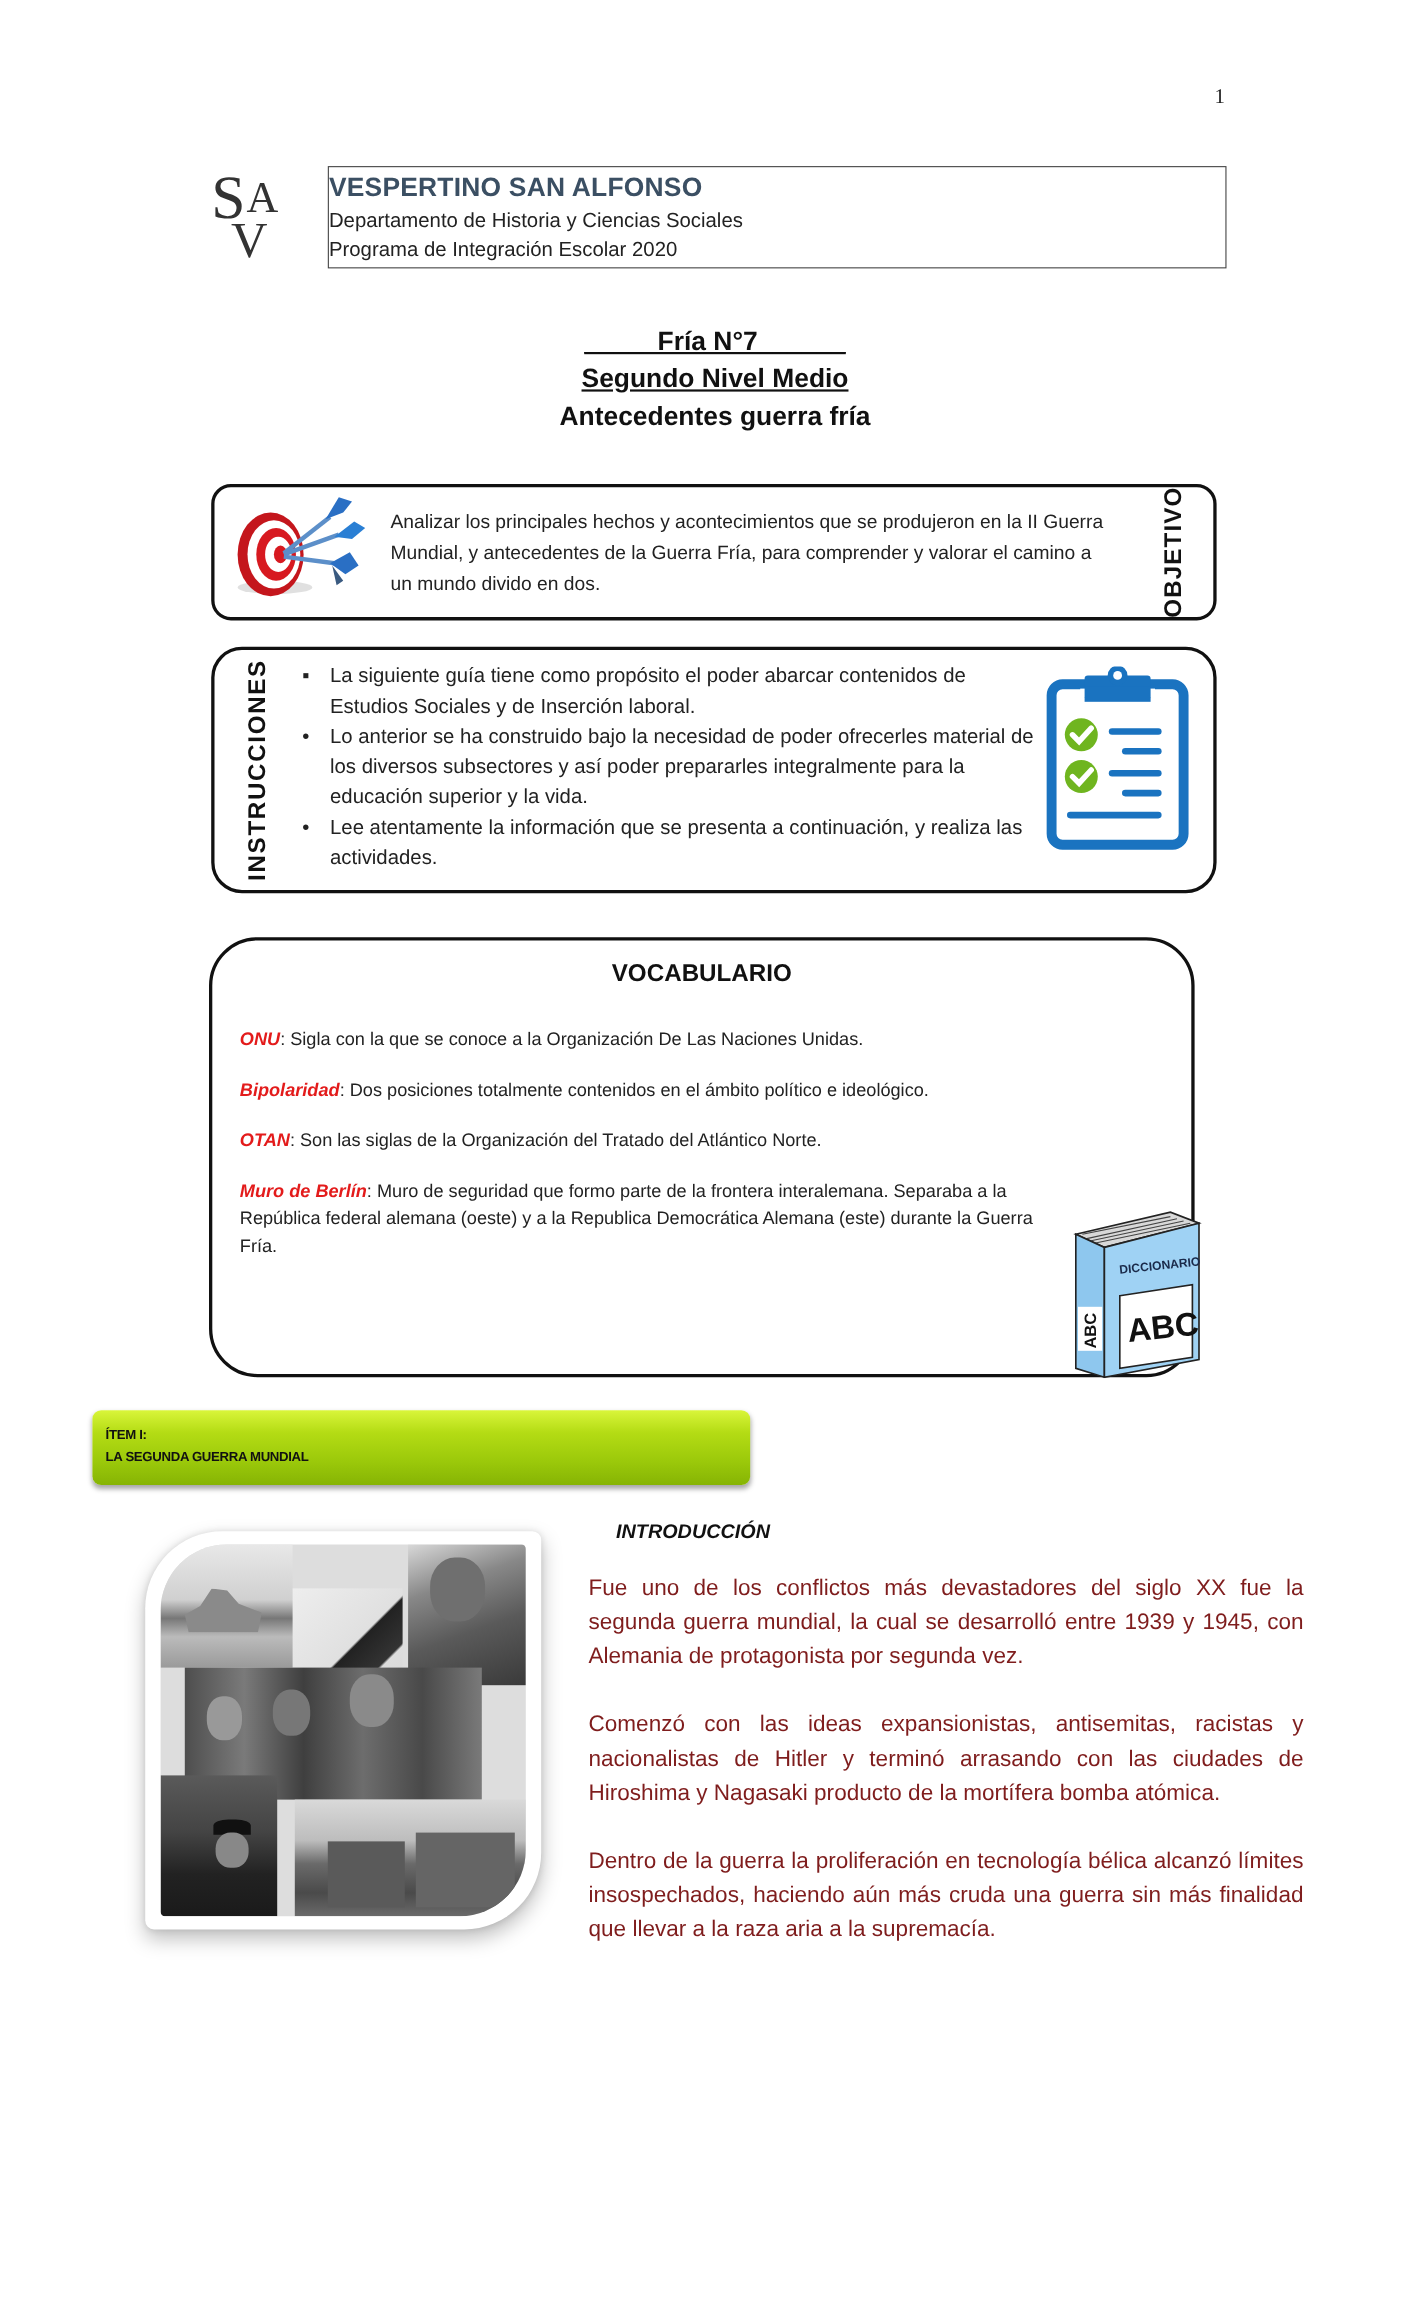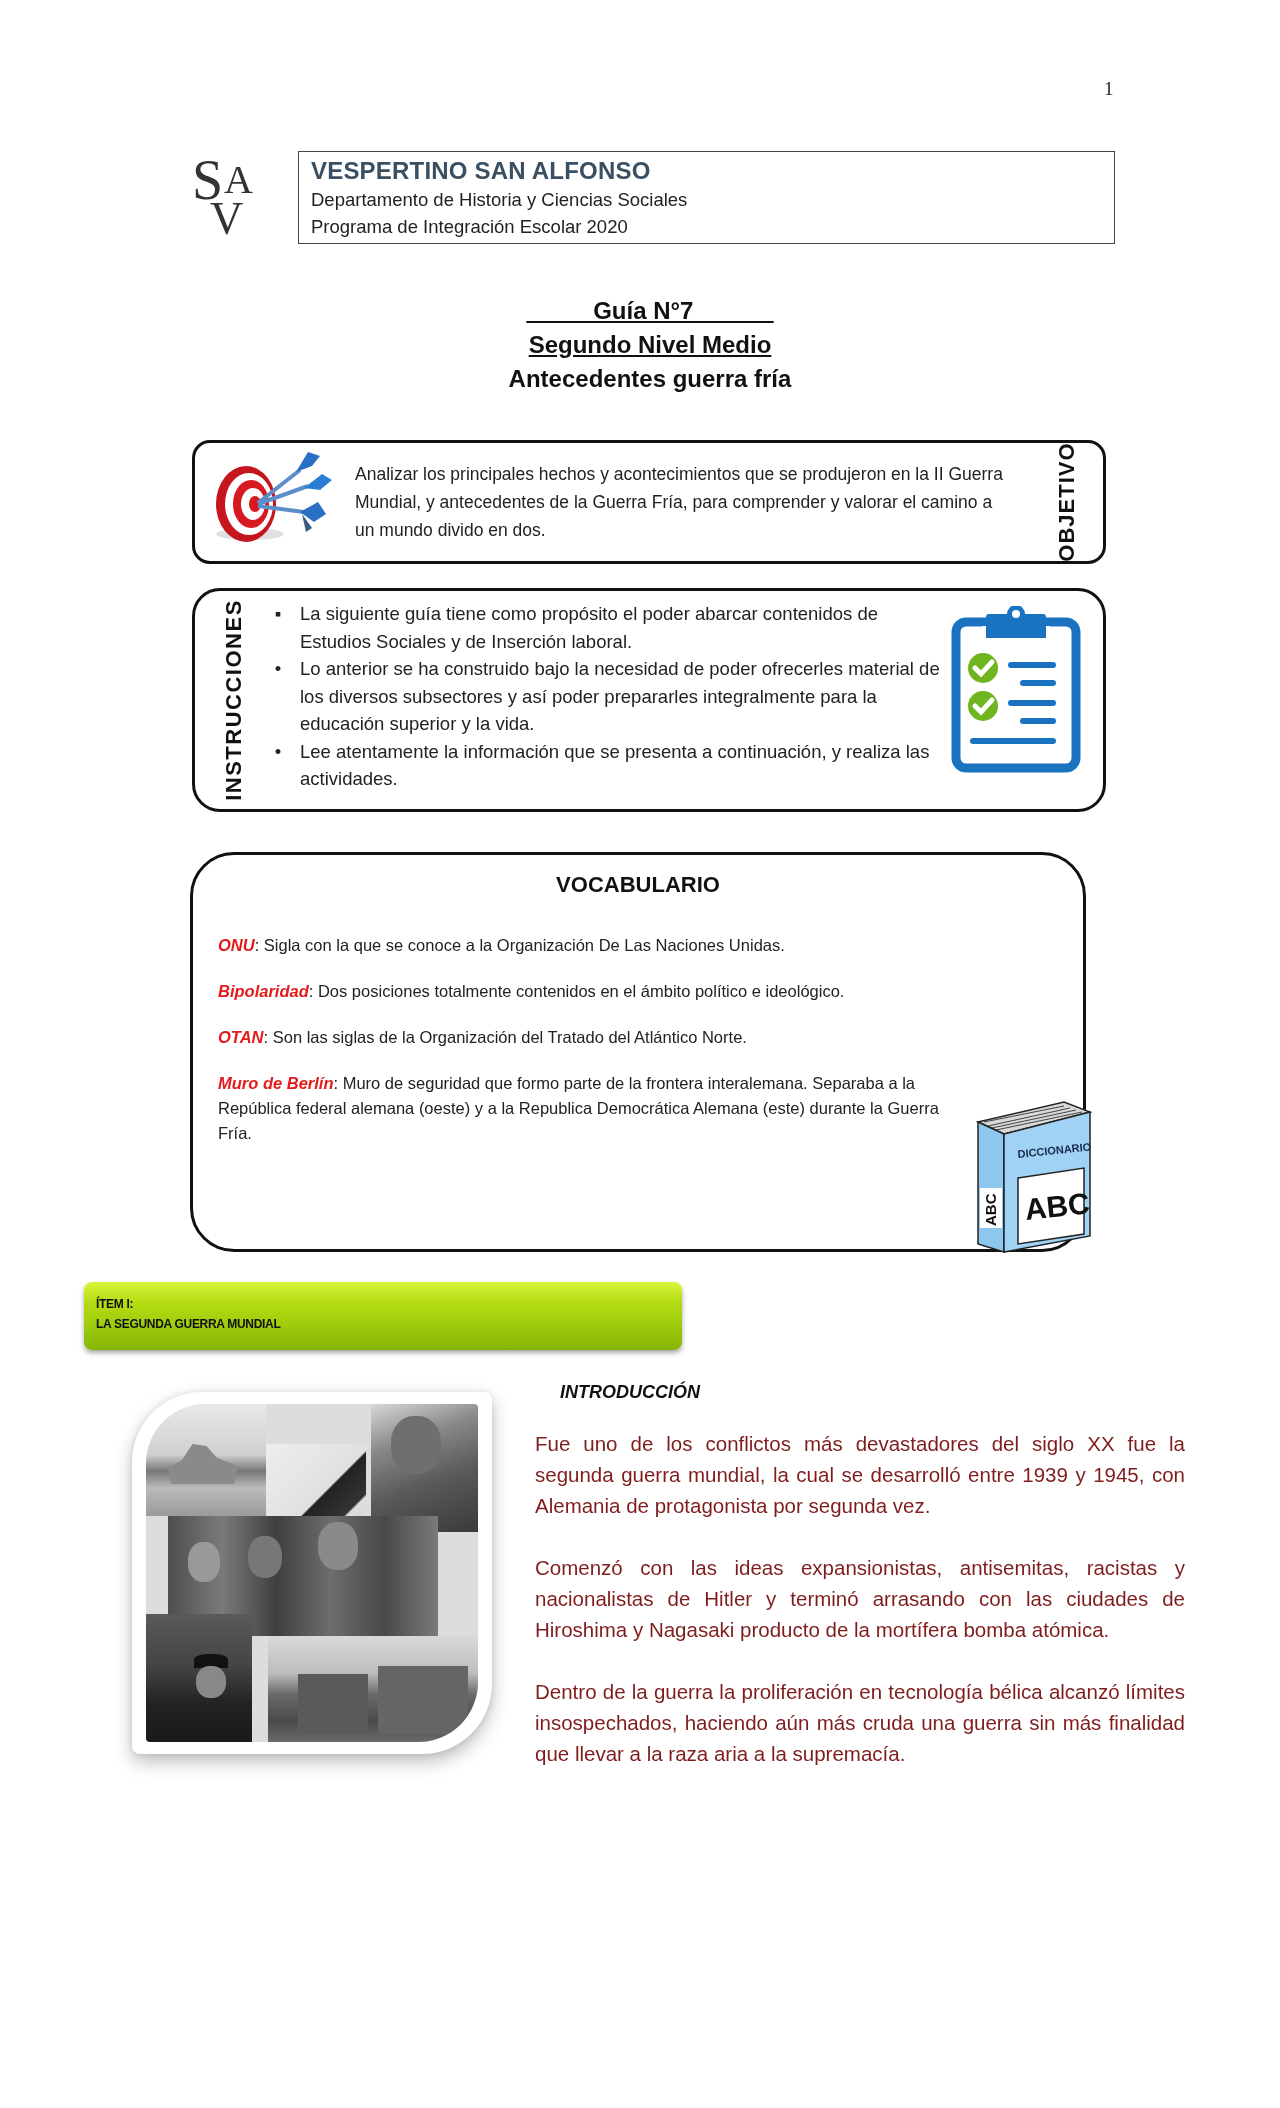--- a/index.html
+++ b/index.html
@@ -10,21 +10,21 @@
   .page-num { left:1104px; top:78px; font-family:"Liberation Serif", serif; font-size:19px; color:#222; }
 
   
   .logo { left:190px; top:152px; width:80px; height:96px; }
   .logo span { position:absolute; font-family:"Liberation Serif", serif; color:#333; line-height:1; }
   .logo .s { left:2px; top:0px; font-size:56px; }
   .logo .a { left:34px; top:8px; font-size:40px; }
   .logo .v { left:20px; top:44px; font-size:46px; }
 
   
-  .header-box { left:298px; top:151px; width:817px; height:93px; border:1.5px solid #444; box-sizing:border-box; padding:4px 12px; }
+  .header-box { left:298px; top:151px; width:817px; height:93px; border:1.5px solid #444; box-sizing:border-box; padding:4px 0; }
   .header-box .school { font-size:24px; font-weight:bold; color:#3b4f63; line-height:30px; letter-spacing:0.2px; }
   .header-box .line { font-size:18.5px; color:#222; line-height:27px; }
 
   
   .titles { left:340px; top:294px; width:620px; text-align:center; font-weight:bold; font-size:24px; line-height:34px; }
   .titles .t1 { text-decoration:underline; white-space:pre; }
   .titles .t2 { text-decoration:underline; }
 
   
   .obj-box { left:192px; top:440px; width:914px; height:124px; border:3px solid #111; border-radius:18px; box-sizing:border-box; }
@@ -78,21 +78,21 @@
   <span class="v">V</span>
 </div>
 
 <div class="abs header-box">
   <div class="school">VESPERTINO SAN ALFONSO</div>
   <div class="line">Departamento de Historia y Ciencias Sociales</div>
   <div class="line">Programa de Integración Escolar 2020</div>
 </div>
 
 <div class="abs titles">
-  <div class="t1">____  Guía N°7______</div>
+  <div class="t1">____  Fría N°7______</div>
   <div class="t2">Segundo Nivel Medio</div>
   <div class="t3">Antecedentes guerra fría</div>
 </div>
 
 <div class="abs obj-box"></div>
 <div class="abs target-icon">
   <svg width="140" height="110" viewBox="0 0 140 110">
     <ellipse cx="50" cy="86" rx="34" ry="6" fill="#ccc" opacity="0.6"></ellipse>
     <ellipse cx="46" cy="56" rx="30" ry="38" fill="#c4161c"></ellipse>
     <ellipse cx="49" cy="56" rx="24" ry="31" fill="#fff"></ellipse>

